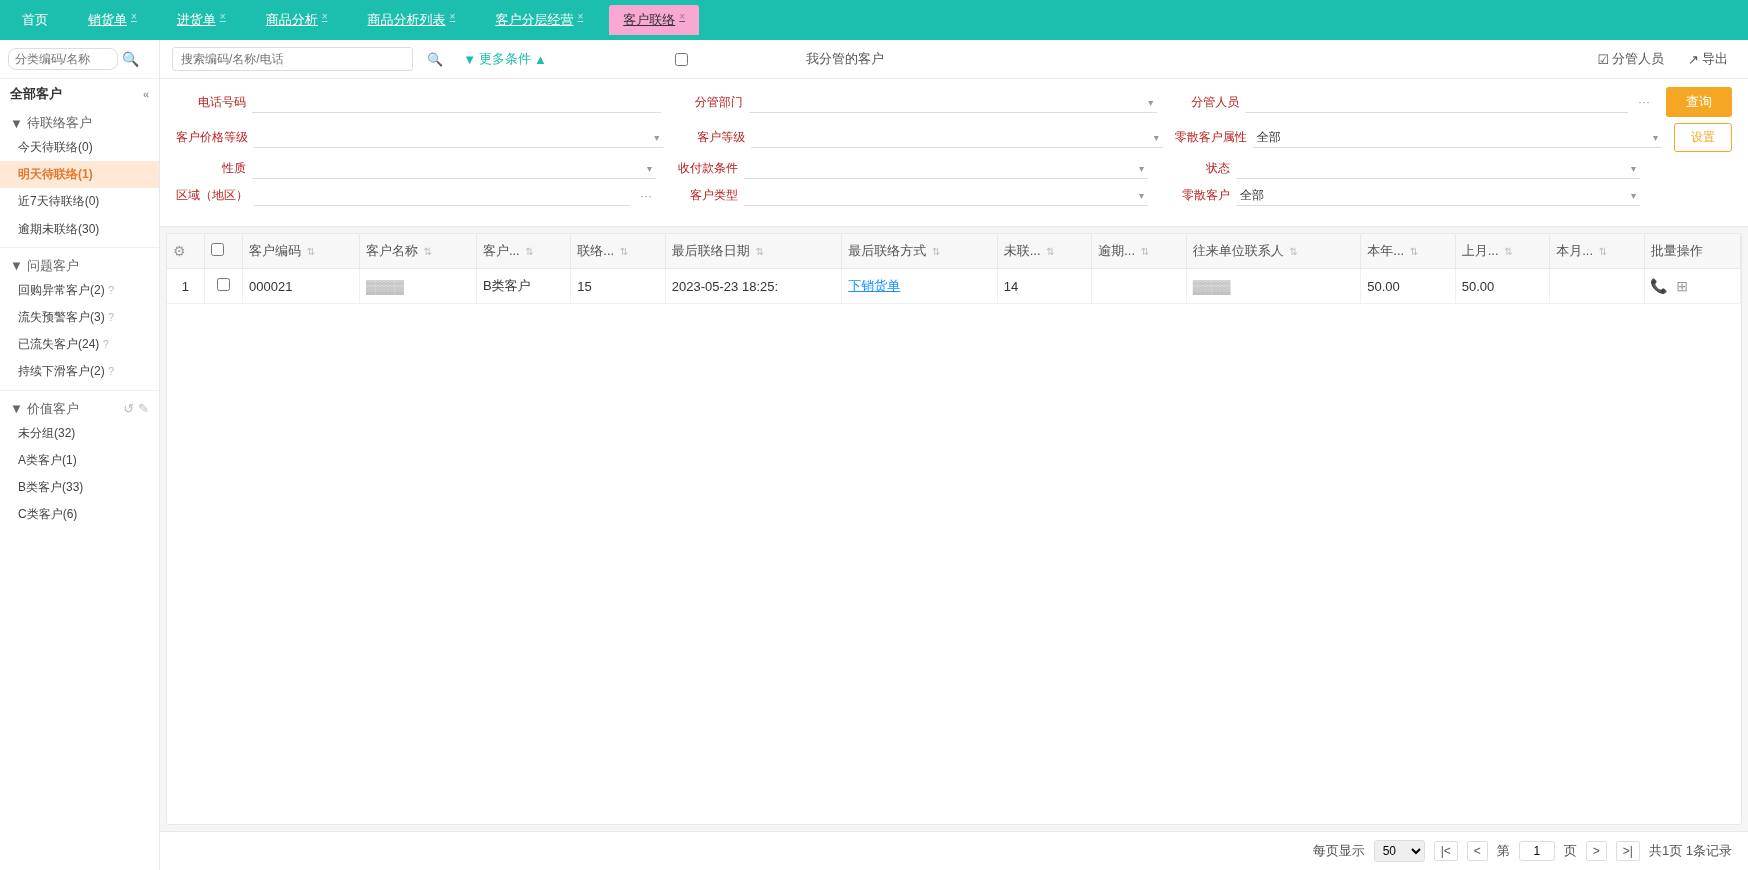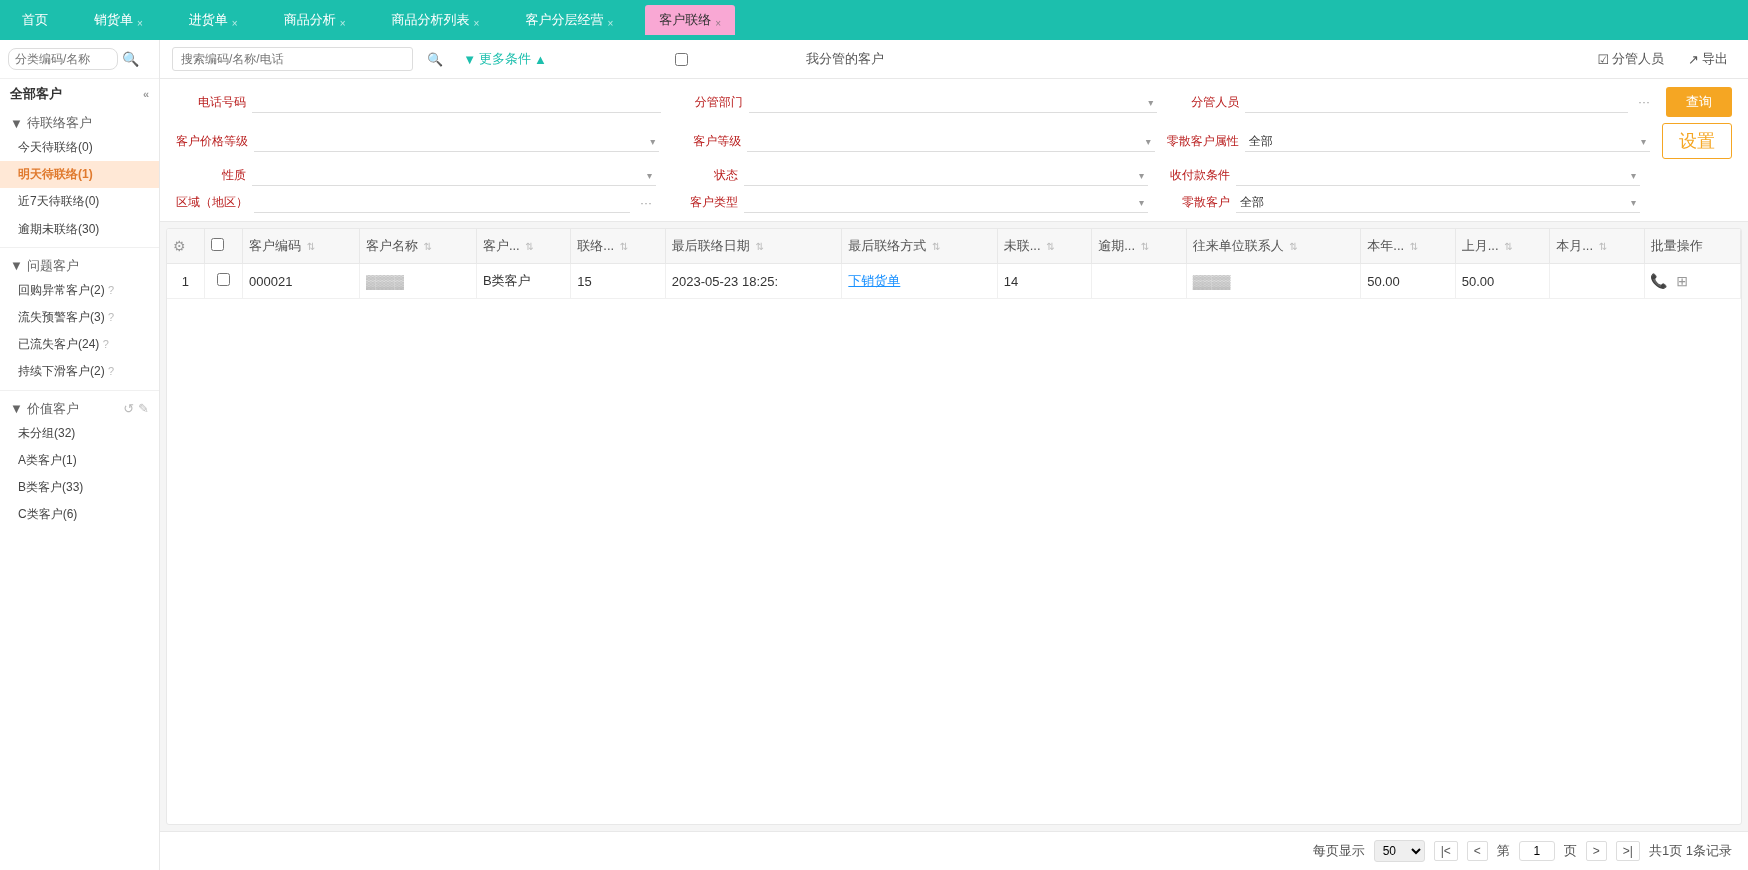--- a/index.html
+++ b/index.html
@@ -5,32 +5,33 @@
     * { box-sizing: border-box; margin: 0; padding: 0; font-family: "Microsoft YaHei", Arial, sans-serif; font-size: 13px; }
     body { background: #f5f5f5; min-width: 1748px; }
 
     
     .top-nav {
       background: #1CBFAD;
       height: 40px;
       display: flex;
       align-items: center;
       padding: 0 8px;
-      gap: 18px;
+      gap: 12px;
     }
     .nav-item {
       color: #fff;
       padding: 6px 14px;
       cursor: pointer;
       border-radius: 3px 3px 0 0;
       white-space: nowrap;
       display: flex;
-      align-items: flex-end;
+      align-items: flex-start;
       gap: 4px;
       font-size: 13px;
+      text-decoration: underline;
     }
     .nav-item.active { background: #f9a8d4; color: #333; }
     .nav-item .close-x { font-size: 10px; color: inherit; opacity: 0.7; }
     .nav-item.active .close-x { color: #666; }
     .nav-home { color: #fff; padding: 6px 14px; font-size: 13px; }
 
     
     .main-layout {
       display: flex;
       height: calc(100vh - 40px);
@@ -158,21 +159,21 @@
       background: #fff;
       padding: 8px 16px;
       border-bottom: 1px solid #e8e8e8;
     }
     .adv-filter-row {
       display: flex;
       align-items: center;
       gap: 12px;
       margin-bottom: 6px;
     }
-    .adv-filter-row:last-child { margin-bottom: 0; }
+    .adv-filter-row:last-child { margin-bottom: 12px; }
     .filter-field {
       display: flex;
       align-items: center;
       flex: 1;
       gap: 6px;
       min-width: 0;
     }
     .filter-label {
       color: #b91c1c;
       font-size: 12px;
@@ -232,21 +233,21 @@
       font-size: 13px;
       white-space: nowrap;
     }
     .reset-btn {
       background: #fff;
       color: #f5a623;
       border: 1px solid #f5a623;
       border-radius: 3px;
       padding: 5px 16px;
       cursor: pointer;
-      font-size: 18px;
+      font-size: 12px;
       white-space: nowrap;
     }
 
     
     .table-container {
       flex: 1;
       overflow: auto;
       background: #fff;
       margin: 6px;
       border: 1px solid #e8e8e8;
@@ -480,27 +481,27 @@
       </div>
 
       <div class="adv-filter-row">
         <div class="filter-field">
           <span class="filter-label">性质</span>
           <div class="filter-select-wrapper">
             <select class="filter-select"><option></option></select>
           </div>
         </div>
         <div class="filter-field">
+          <span class="filter-label">收付款条件</span>
+          <div class="filter-select-wrapper">
+            <select class="filter-select"><option></option></select>
+          </div>
+        </div>
+        <div class="filter-field">
           <span class="filter-label">状态</span>
-          <div class="filter-select-wrapper">
-            <select class="filter-select"><option></option></select>
-          </div>
-        </div>
-        <div class="filter-field">
-          <span class="filter-label">收付款条件</span>
           <div class="filter-select-wrapper">
             <select class="filter-select"><option></option></select>
           </div>
         </div>
         <div style="width:80px;"></div>
       </div>
 
       <div class="adv-filter-row">
         <div class="filter-field">
           <span class="filter-label">区域（地区）</span>

